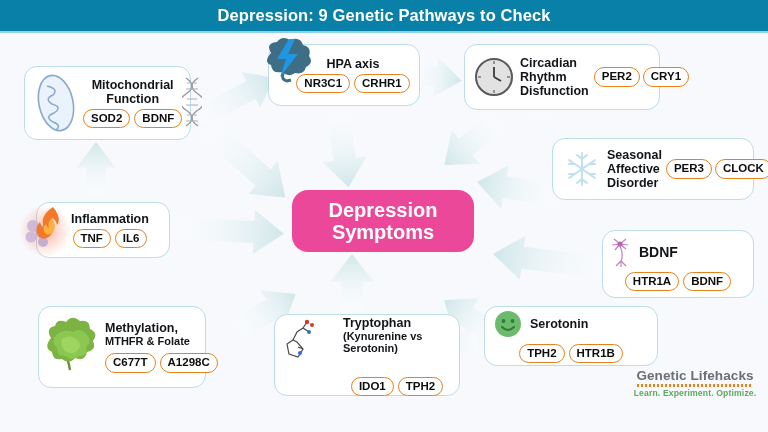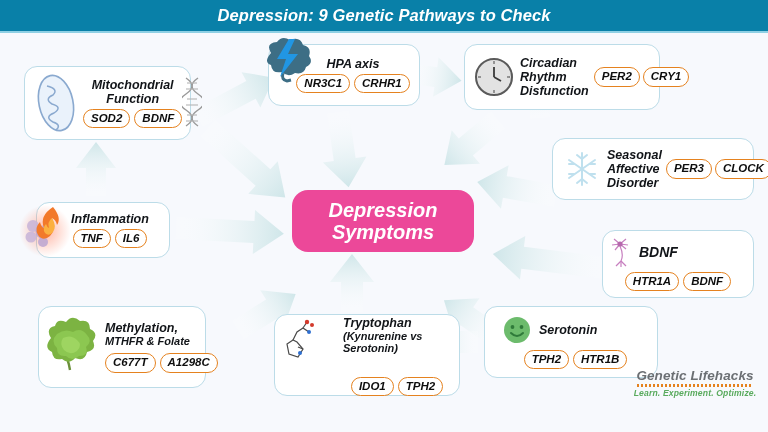--- a/index.html
+++ b/index.html
@@ -2,21 +2,21 @@
 <html><head>
 <meta charset="utf-8">
 <style>
   html,body{margin:0;padding:0;}
   body{
     width:768px;height:432px;overflow:hidden;
     background:#f7f9fd;
     font-family:"Liberation Sans", sans-serif;
     position:relative;
   }
-  #canvas{position:absolute;inset:0;width:768px;height:432px;font-style:italic;}
+  #canvas{position:absolute;inset:0;width:768px;height:432px;}
 
   
   .header{
     position:absolute;left:0;top:0;width:768px;height:31px;
     background:#0980a8;
     display:flex;align-items:center;justify-content:center;
   }
   .header-title{
     color:#ffffff;font-size:16.5px;font-weight:bold;letter-spacing:.1px;
   }
@@ -290,21 +290,21 @@
         </svg>
         <span class="node-title" style="font-size:14px;">BDNF</span>
       </div>
       <div class="pill-row" style="align-self:center;margin-top:2px;">
         <span class="pill">HTR1A</span>
         <span class="pill">BDNF</span>
       </div>
     </div>
   </div>
 
-  <div class="node" style="left:484px;top:306px;width:174px;height:72px;padding-left:9px;">
+  <div class="node" style="left:484px;top:306px;width:174px;height:60px;">
     <div class="node-inner" style="flex-direction:column;align-items:flex-start;gap:2px;">
       <div style="display:flex;align-items:center;gap:7px;">
         <svg class="icon" width="30" height="30" viewBox="0 0 30 30">
           <circle cx="15" cy="15" r="13" fill="#6cbb6c"></circle>
           <circle cx="10.5" cy="12" r="1.9" fill="#2f7a3a"></circle>
           <circle cx="19.5" cy="12" r="1.9" fill="#2f7a3a"></circle>
           <path d="M9 18 q6 6 12 0" fill="none" stroke="#2f7a3a" stroke-width="2" stroke-linecap="round"></path>
         </svg>
         <span class="node-title">Serotonin</span>
       </div>

